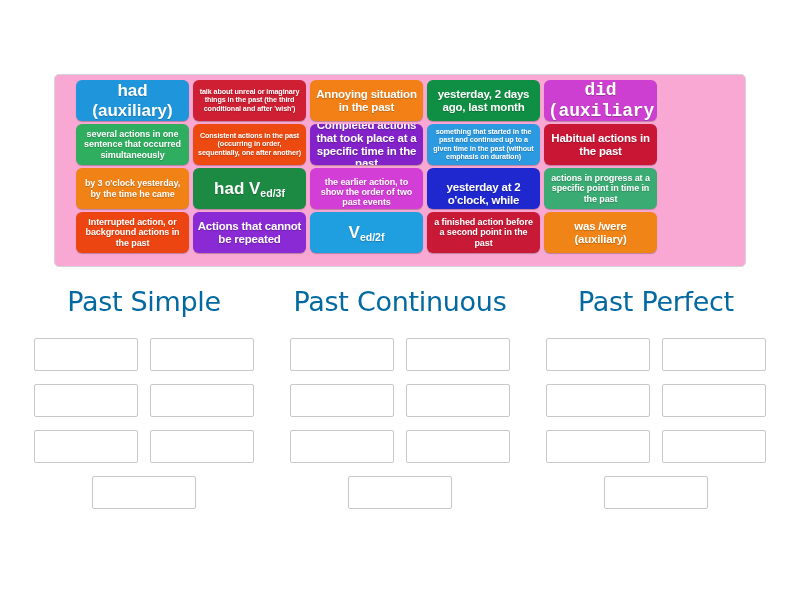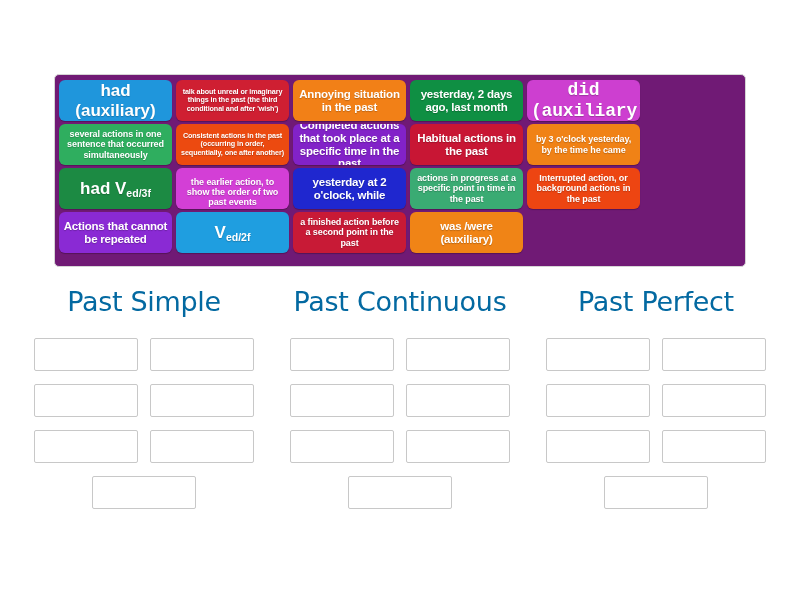--- a/index.html
+++ b/index.html
@@ -20,25 +20,25 @@
     background: #ffffff;
   }
 
   
   .tray {
     position: absolute;
     left: 54px;
     top: 74px;
     width: 692px;
     height: 193px;
-    background: #701a75;
+    background: #f9a8d4;
     border: 1px solid #d5d5d5;
     border-radius: 5px;
     box-sizing: border-box;
-    padding: 5px 4px;
+    padding: 5px 21px;
   }
 
   .tray-grid {
     display: flex;
     flex-wrap: wrap;
     align-content: flex-start;
     gap: 3px 4px;
     width: 100%;
   }
 
@@ -142,33 +142,36 @@
         </div>
         <div class="card fs-sm" style="background: rgb(47, 174, 95);">
           <span class="txt">several actions in one sentence that occurred simultaneously</span>
         </div>
         <div class="card fs-xs" style="background: rgb(236, 74, 16);">
           <span class="txt">Consistent actions in the past (occurring in order, sequentially, one after another)</span>
         </div>
         <div class="card fs-md" style="background: rgb(130, 34, 200);">
           <span class="txt">Completed actions that took place at a specific time in the past</span>
         </div>
+        <div class="card fs-xs" style="background: rgb(44, 154, 224);">
+          <span class="txt">something that started in the past and continued up to a given time in the past (without emphasis on duration)</span>
+        </div>
         <div class="card fs-md" style="background: rgb(200, 22, 52);">
           <span class="txt">Habitual actions in the past</span>
         </div>
         <div class="card fs-sm" style="background: rgb(240, 130, 22);">
           <span class="txt">by 3 o'clock yesterday, by the time he came</span>
         </div>
         <div class="card fs-xl" style="background: rgb(28, 138, 67);">
           <span class="txt">had V<sub>ed/3f</sub></span>
         </div>
         <div class="card fs-sm" style="background: rgb(211, 63, 214); align-items: flex-end;">
           <span class="txt">the earlier action, to show the order of two past events</span>
         </div>
-        <div class="card fs-md" style="background: rgb(31, 39, 207);">
+        <div class="card fs-md" style="background: rgb(31, 39, 207); align-items: flex-end;">
           <span class="txt">yesterday at 2 o'clock, while</span>
         </div>
         <div class="card fs-sm" style="background: rgb(58, 171, 115);">
           <span class="txt">actions in progress at a specific point in time in the past</span>
         </div>
         <div class="card fs-sm" style="background: rgb(237, 69, 18);">
           <span class="txt">Interrupted action, or background actions in the past</span>
         </div>
         <div class="card fs-md" style="background: rgb(138, 42, 212);">
           <span class="txt">Actions that cannot be repeated</span>

